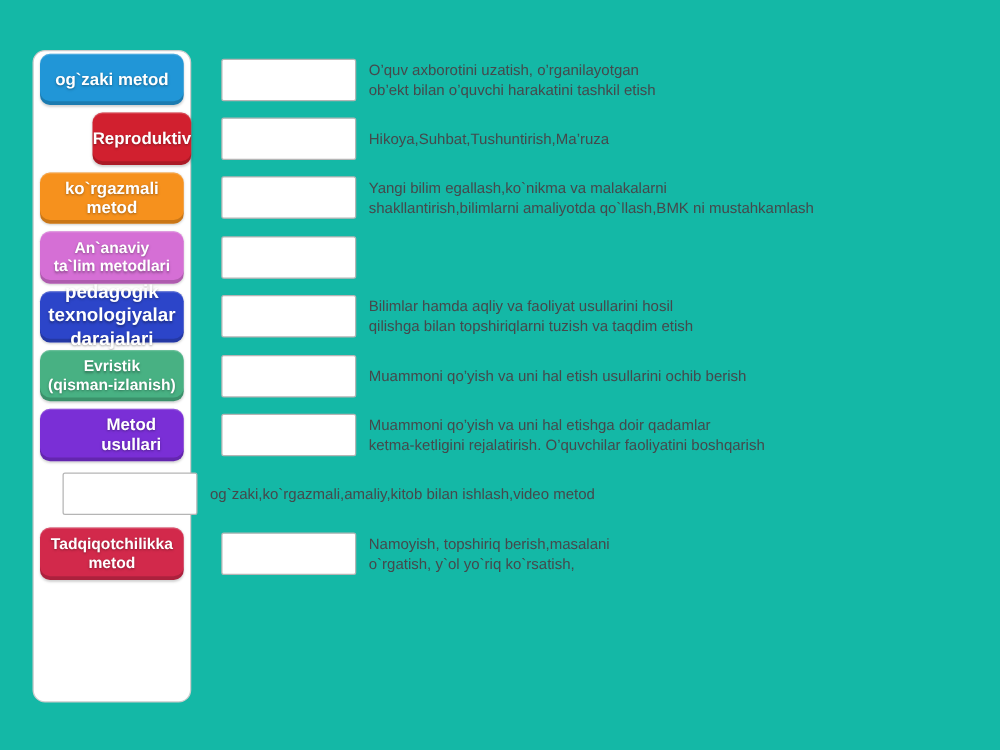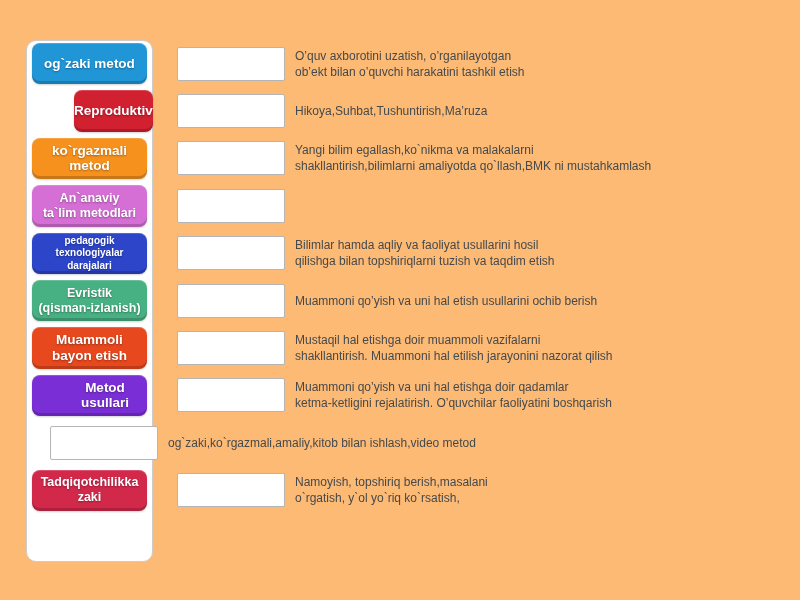--- a/index.html
+++ b/index.html
@@ -1,34 +1,34 @@
 <!DOCTYPE html>
 <html><head>
 <meta charset="utf-8">
 <style>
   * { margin:0; padding:0; box-sizing:border-box; }
   html,body { width:800px; height:600px; background:#ffffff; overflow:hidden;
               font-family:"Liberation Sans", sans-serif; }
-  .stage { position:relative; width:800px; height:600px; background:#fdba74; }
+  .stage { position:relative; width:800px; height:600px; background:#14b8a6; }
 
   .tiles-panel { position:absolute; left:26px; top:40px; width:127px; height:522px;
                  background:#ffffff; border:1px solid #cccccc; border-radius:10px; }
 
   .board { position:absolute; left:26px; top:40px; width:774px; }
   .row { display:flex; align-items:center; height:47.4px; }
 
   .tile-cell { width:127px; height:100%; display:flex; align-items:center; justify-content:center; flex:0 0 127px; }
   .tile { width:115px; min-height:38px; max-height:45px; height:calc(100% - 6px);
           border-radius:8px; display:flex; align-items:center; justify-content:center;
           color:#ffffff; font-weight:700; font-size:13.5px; line-height:1.18;
           text-align:center; white-space:pre-line; cursor:grab;
           text-shadow:0 1px 2px rgba(0,0,0,0.35);
           box-shadow:inset 0 -3px 0 rgba(0,0,0,0.18), inset 0 1px 0 rgba(255,255,255,0.18), 0 1px 2px rgba(0,0,0,0.18); }
   .tile.mid   { font-size:12.5px; }
-  .tile.small { font-size:10px; line-height:1.25; }
+  .tile.small { font-size:15px; line-height:1.25; }
 
   .dropzone { flex:0 0 108px; width:108px; height:34px; margin-left:24px;
               background:#ffffff; border:1px solid #b5b5b5; border-radius:2px; }
 
   .clue { margin-left:10px; width:505px; color:#45494c; font-size:12px;
           line-height:1.35; white-space:pre-line; }
 </style>
 </head>
 <body>
 
@@ -86,48 +86,39 @@
 
     <div class="row">
       <div class="tile-cell">
         <div class="tile mid" style="background-color: rgb(72, 177, 131);">Evristik
 (qisman-izlanish)</div>
       </div>
       <div class="dropzone"></div>
       <div class="clue">Muammoni qo’yish va uni hal etish usullarini ochib berish</div>
     </div>
 
-    <div class="row">
-      <div class="tile-cell">
-        <div class="tile" style="background-color: rgb(231, 72, 29);">Muammoli
-bayon etish</div>
-      </div>
-      <div class="dropzone"></div>
-      <div class="clue">Mustaqil hal etishga doir muammoli vazifalarni
-shakllantirish. Muammoni hal etilish jarayonini nazorat qilish</div>
-    </div>
 
     <div class="row">
       <div class="tile-cell">
         <div class="tile" style="background-color: rgb(122, 47, 214); padding-left: 31px;">Metod usullari</div>
       </div>
       <div class="dropzone"></div>
       <div class="clue">Muammoni qo’yish va uni hal etishga doir qadamlar
 ketma-ketligini rejalatirish. O’quvchilar faoliyatini boshqarish</div>
     </div>
 
     <div class="row">
       <div class="dropzone"></div>
       <div class="clue">og`zaki,ko`rgazmali,amaliy,kitob bilan ishlash,video metod</div>
     </div>
 
     <div class="row">
       <div class="tile-cell">
         <div class="tile mid" style="background-color: rgb(210, 41, 75);">Tadqiqotchilikka
-zaki</div>
+metod</div>
       </div>
       <div class="dropzone"></div>
       <div class="clue">Namoyish, topshiriq berish,masalani
 o`rgatish, y`ol yo`riq ko`rsatish,</div>
     </div>
 
   </div>
 </div>
 
 </body></html>

